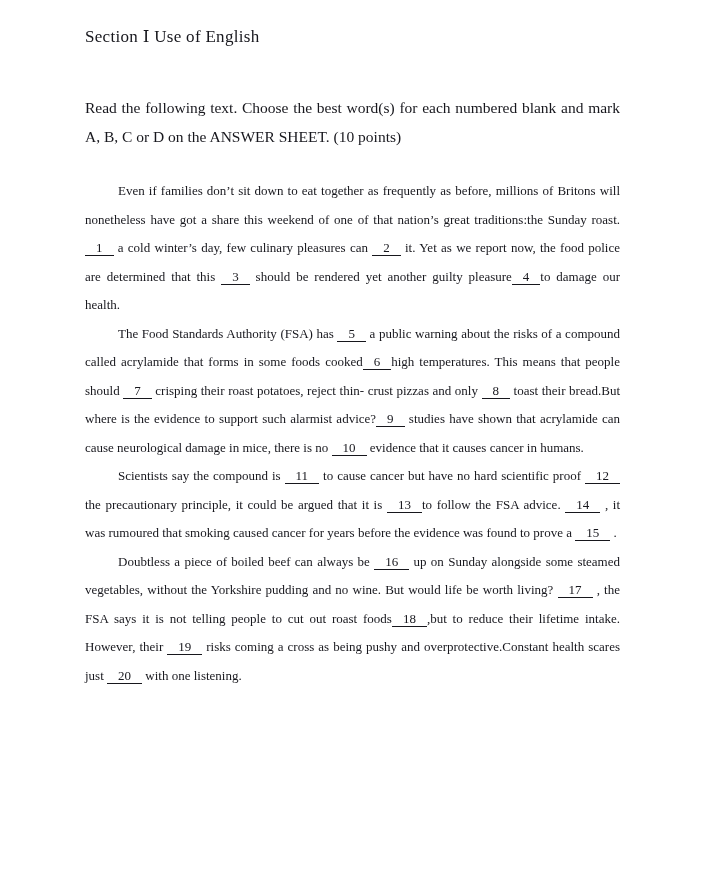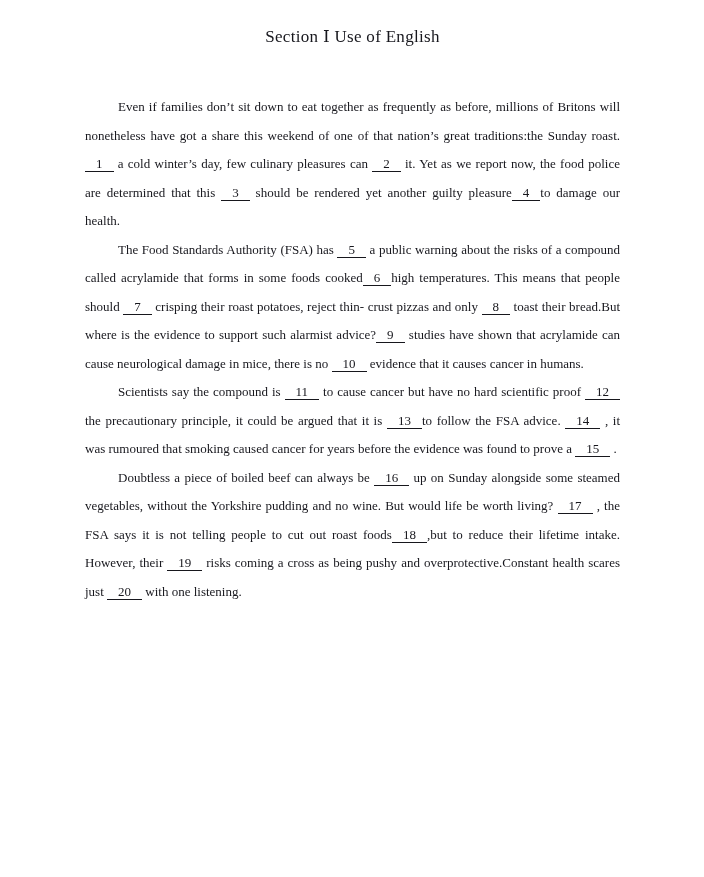--- a/index.html
+++ b/index.html
@@ -17,21 +17,20 @@
   .page {
     box-sizing: border-box;
     width: 704px;
     height: 877px;
     padding: 26px 84px 0 85px;
     background: #ffffff;
   }
   .title {
     font-size: 17px;
     font-weight: normal;
-    text-align: center;
     margin: 0 0 46px 0;
     letter-spacing: 0.3px;
     white-space: pre;
   }
   .directions-label {
     font-size: 15.5px;
     font-weight: bold;
     line-height: 29px;
     margin: 0;
   }
@@ -57,20 +56,21 @@
     white-space: nowrap;
   }
 </style>
 </head>
 <body>
 
 <div class="page">
   <h1 class="title">Section Ⅰ Use of English</h1>
 
 
+  <p class="directions-text">Read the following text. Choose the best word(s) for each numbered blank and mark A, B, C or D on the ANSWER SHEET. (10 points)</p>
 
   <div class="passage">
       <p class="para">Even if families don’t sit down to eat together as frequently as before, millions of Britons will nonetheless have got a share this weekend of one of that nation’s great traditions:the Sunday roast. <span class="blank">1</span> a cold winter’s day, few culinary pleasures can <span class="blank">2</span> it. Yet as we report now, the food police are determined that this <span class="blank">3</span> should be rendered yet another guilty pleasure<span class="blank">4</span>to damage our health.</p>
       <p class="para">The Food Standards Authority (FSA) has <span class="blank">5</span> a public warning about the risks of a compound called acrylamide that forms in some foods cooked<span class="blank">6</span>high temperatures. This means that people should <span class="blank">7</span> crisping their roast potatoes, reject thin- crust pizzas and only <span class="blank">8</span> toast their bread.But where is the evidence to support such alarmist advice?<span class="blank">9</span> studies have shown that acrylamide can cause neurological damage in mice, there is no <span class="blank">10</span> evidence that it causes cancer in humans.</p>
       <p class="para">Scientists say the compound is <span class="blank">11</span> to cause cancer but have no hard scientific proof <span class="blank">12</span> the precautionary principle,  it could be argued that it is <span class="blank">13</span>to follow the FSA advice. <span class="blank">14</span> , it was rumoured that smoking caused cancer for years before the evidence was found to prove a <span class="blank">15</span> .</p>
       <p class="para">Doubtless a piece of boiled beef can always be <span class="blank">16</span> up on Sunday alongside some steamed vegetables, without the Yorkshire pudding and no wine. But would life be worth living? <span class="blank">17</span> , the FSA says it is not telling people to cut out roast foods<span class="blank">18</span>,but to reduce their lifetime intake. However, their <span class="blank">19</span> risks coming a cross as being pushy and overprotective.Constant health scares just <span class="blank">20</span> with one listening.</p>
     </div>
 </div>
 
 </body></html>

